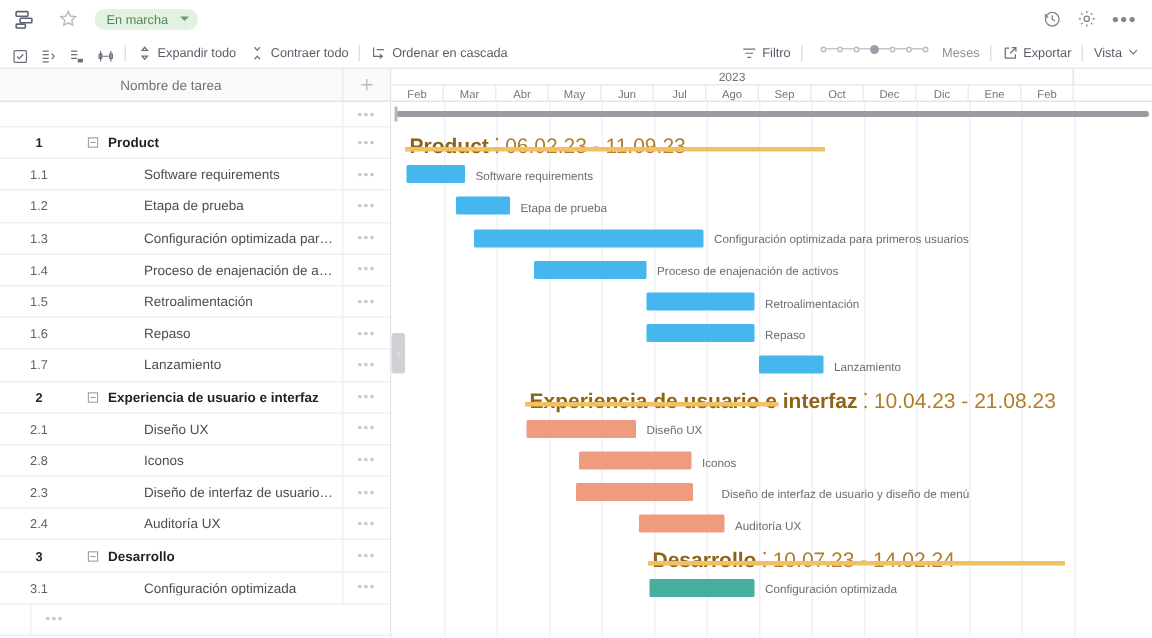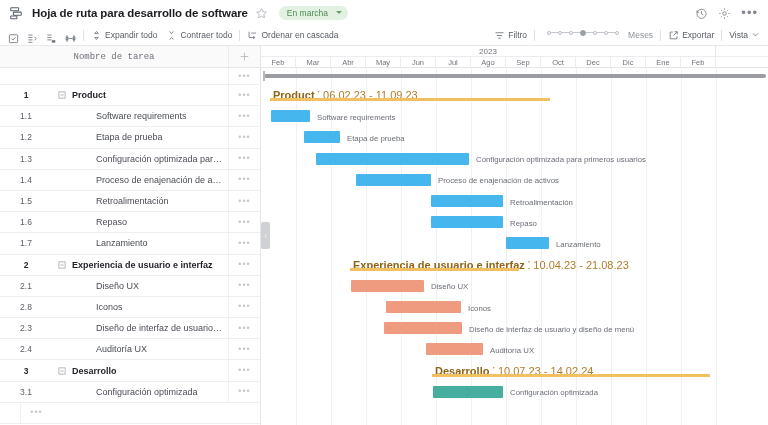--- a/index.html
+++ b/index.html
@@ -70,21 +70,21 @@
   .zs-line { width: 7px; height: 1px; background: #c4c7cc; }
   .zoom-label { font-size: 8.5px; color: #8d919a; margin-left: 4px; }
 
   
   .body { flex: 1 1 auto; display: flex; min-height: 0; position: relative; }
 
   
   .grid { width: 261px; flex: 0 0 261px; position: relative; background: #fff; border-right: 1px solid #e4e5e8; }
   .grid-head {
     height: 22px; display: flex; align-items: center;
-    border-bottom: 1px solid #e4e5e8; background: #fafafa; font-family: Liberation Mono, monospace;
+    border-bottom: 1px solid #e4e5e8; background: #fafafa;
   }
   .gh-name { flex: 1 1 auto; text-align: center; font-size: 9px; color: #6e727b; }
   .gh-add { width: 32px; flex: 0 0 32px; display: flex; align-items: center; justify-content: center;
             border-left: 1px solid #ececee; height: 100%; color: #b6b9bf; }
   .gh-add svg { width: 11px; height: 11px; }
   .row {
     height: 21.2px; display: flex; align-items: center;
     border-bottom: 1px solid #eeeff1; font-size: 9px; color: #44474f;
   }
   .row.blank { height: 17px; }
@@ -123,21 +123,21 @@
     font-size: 7.5px; color: #70747d; display: flex; align-items: center; justify-content: center;
   }
   .chart-canvas { position: absolute; top: 22px; left: 0; right: 0; bottom: 0; overflow: hidden; }
   .vgrid { position: absolute; top: 0; bottom: 0; width: 1px; background: #f0f1f3; }
 
   .scrollstrip { position: absolute; top: 3px; left: 0; right: 0; height: 9px; }
   .scrollstrip .track { position: absolute; left: 3px; right: 2px; top: 3px; height: 4px; background: #9a9ca1; border-radius: 2px; }
   .scrollstrip .grip { position: absolute; left: 2px; top: 0px; width: 2px; height: 10px; background: #b6b8bd; }
 
   .grp-label {
-    position: absolute; font-size: 11px; color: #b07d2a; white-space: nowrap;
+    position: absolute; font-size: 14px; color: #b07d2a; white-space: nowrap;
   }
   .grp-label b { color: #8f6416; }
   .grp-bar { position: absolute; height: 3px; background: #f1c161; border-radius: 1.5px; }
   .grp-bar::before, .grp-bar::after {
     content: ""; position: absolute; top: 0; width: 3px; height: 3px; background: #f1c161;
   }
   .grp-bar::before { left: -1px; }
   .grp-bar::after { right: -1px; }
 
   .task-bar { position: absolute; height: 12px; border-radius: 1px; }
@@ -151,21 +151,20 @@
 <div id="app">
 
   <div class="titlebar">
     <span class="app-icon">
       <svg viewBox="0 0 16 16" fill="none" stroke="currentColor" stroke-width="1.2">
         <rect x="2" y="2" width="9" height="3.5" rx="0.6"></rect>
         <rect x="5" y="7" width="9" height="3.5" rx="0.6"></rect>
         <rect x="2" y="11.5" width="7" height="3" rx="0.6"></rect>
       </svg>
     </span>
-    <span class="doc-title">Hoja de ruta para desarrollo de software</span>
     <span class="star-icon">
       <svg viewBox="0 0 16 16" fill="none" stroke="currentColor" stroke-width="1.2">
         <path d="M8 2l1.8 3.8 4.2.5-3.1 2.9.8 4.1L8 11.4 4.3 13.3l.8-4.1L2 6.3l4.2-.5z"></path>
       </svg>
     </span>
     <span class="status-badge">
       <span>En marcha</span>
       <span class="caret"></span>
     </span>
     <span class="hdr-right">
@@ -498,21 +497,21 @@
             <div class="task-lbl" style="left: 249px; top: 150.7px;">Repaso</div>
             <div class="task-bar" style="left: 245px; top: 169.4px; width: 43px; background: rgb(69, 182, 238);"></div>
             <div class="task-lbl" style="left: 295px; top: 171.9px;">Lanzamiento</div>
             <div class="grp-label" style="left: 92px; top: 188.6px;"><b>Experiencia de usuario e interfaz</b> ⁚ 10.04.23 - 21.08.23</div>
             <div class="grp-bar" style="left: 90px; top: 199.6px; width: 167px;"></div>
             <div class="task-bar" style="left: 90px; top: 211.8px; width: 73px; background: rgb(239, 155, 128);"></div>
             <div class="task-lbl" style="left: 170px; top: 214.3px;">Diseño UX</div>
             <div class="task-bar" style="left: 125px; top: 233px; width: 75px; background: rgb(239, 155, 128);"></div>
             <div class="task-lbl" style="left: 207px; top: 235.5px;">Iconos</div>
             <div class="task-bar" style="left: 123px; top: 254.2px; width: 78px; background: rgb(239, 155, 128);"></div>
-            <div class="task-lbl" style="left: 208px; top: 256.7px;">Diseño de interfaz de usuario y diseño de menú</div>
+            <div class="task-lbl" style="left: 220px; top: 256.7px;">Diseño de interfaz de usuario y diseño de menú</div>
             <div class="task-bar" style="left: 165px; top: 275.4px; width: 57px; background: rgb(239, 155, 128);"></div>
             <div class="task-lbl" style="left: 229px; top: 277.9px;">Auditoría UX</div>
             <div class="grp-label" style="left: 174px; top: 294.6px;"><b>Desarrollo</b> ⁚ 10.07.23 - 14.02.24</div>
             <div class="grp-bar" style="left: 172px; top: 305.6px; width: 276px;"></div>
             <div class="task-bar" style="left: 172px; top: 317.8px; width: 70px; background: rgb(70, 174, 159);"></div>
             <div class="task-lbl" style="left: 249px; top: 320.3px;">Configuración optimizada</div>
             <div class="link" style="left: 37px; top: 27px; width: 18px; height: 21px; border-width: 1px; border-color: rgb(240, 194, 106); border-style: none solid; opacity: 0;"></div>
             <div class="link" style="left: 236px; top: 133px; width: 12px; height: 21px; border-width: 1px; border-color: rgb(240, 194, 106); border-style: none solid; opacity: 0;"></div>
             <div class="link" style="left: 239px; top: 154px; width: 9px; height: 21px; border-width: 1px; border-color: rgb(240, 194, 106); border-style: none solid; opacity: 0;"></div>
             <div class="link" style="left: 159px; top: 303px; width: 48px; height: 21px; border-width: 1px; border-color: rgb(240, 194, 106); border-style: none solid; opacity: 0;"></div>

